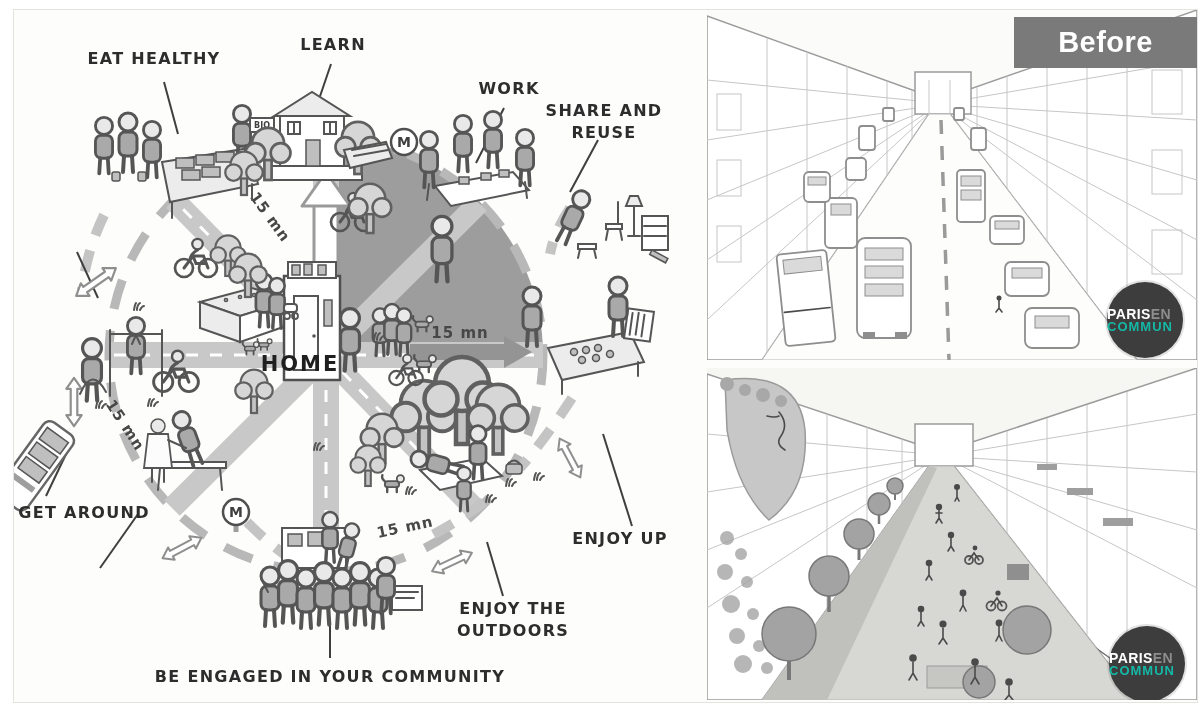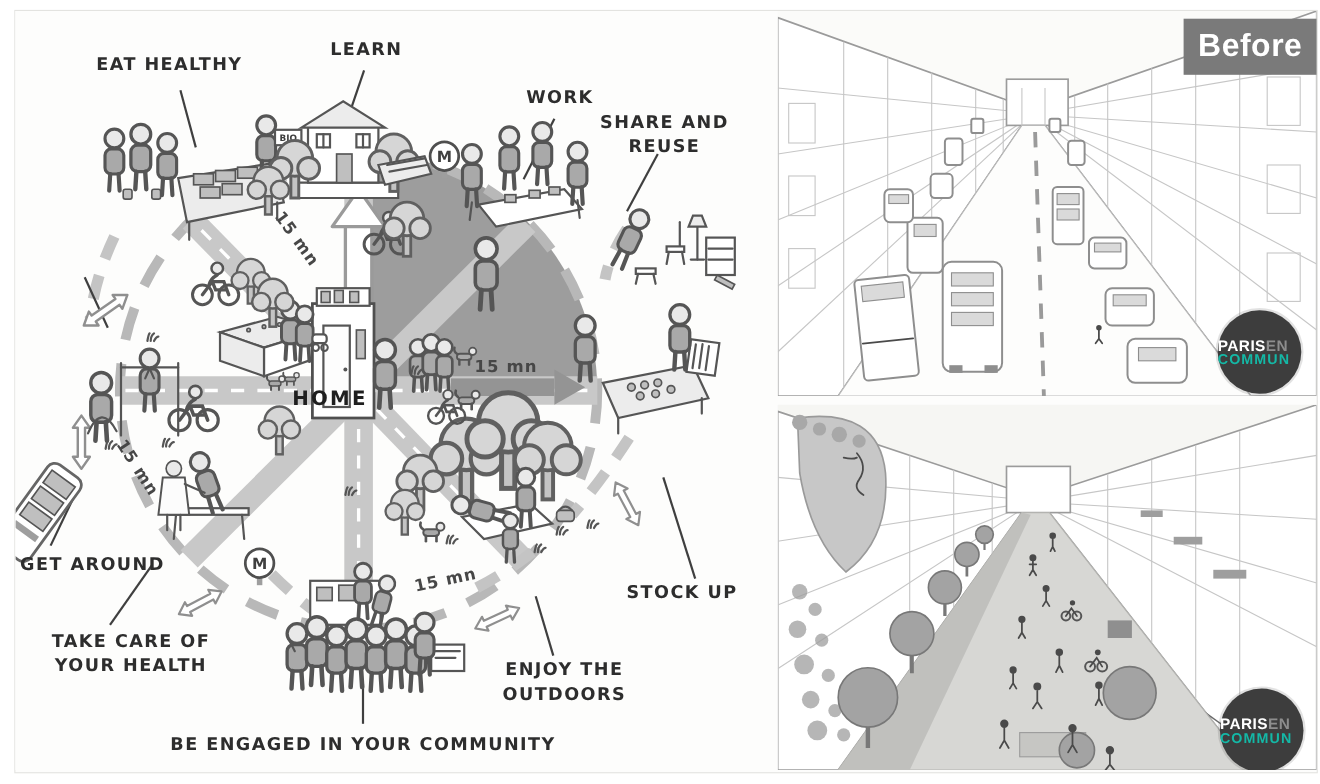--- a/index.html
+++ b/index.html
@@ -4,22 +4,22 @@
 <style>
   html,body{margin:0;padding:0;background:#fff}
   .page{position:relative;width:1200px;height:713px;background:#fff;overflow:hidden;font-family:"DejaVu Sans",sans-serif}
   .frame{position:absolute;left:13px;top:9px;width:1183px;height:692px;border:1px solid #e3e3e0;background:#fdfdfc}
   .panel{position:absolute;overflow:hidden}
   #diagram-panel{left:14px;top:10px;width:688px;height:690px;background:#fdfdfc}
   #before-panel{left:707px;top:10px;width:490px;height:350px;background:#fbfbf9}
   #after-panel{left:707px;top:368px;width:490px;height:332px;background:#f6f6f3}
   .abs{position:absolute;left:0;top:0}
   .diagram-label{position:absolute;font-weight:700;font-size:16px;letter-spacing:1.3px;color:#2d2d2d;text-align:center;line-height:1.35}
-  .home-label{position:absolute;font-weight:800;font-size:18px;letter-spacing:2px;color:#1f1f1f;text-align:center}
-  .badge{position:absolute;right:0;top:7px;background:#7a7a7a;color:#fff;font:700 29px "Liberation Sans",sans-serif;padding:9px 13px;letter-spacing:.5px}
+  .home-label{position:absolute;font-weight:800;font-size:21px;letter-spacing:2px;color:#1f1f1f;text-align:center}
+  .badge{position:absolute;right:0;top:7px;background:#7a7a7a;color:#fff;font:700 29px "Liberation Sans",sans-serif;padding:9px 44px;letter-spacing:.5px}
   .logo{position:absolute;width:76px;height:76px;border-radius:50%;background:#3d3d3d;display:flex;flex-direction:column;align-items:flex-start;justify-content:center;line-height:1;box-shadow:0 0 0 2px rgba(60,60,60,.15)}
   .logo .l1{font:800 14px "Liberation Sans",sans-serif;color:#fff;letter-spacing:.4px;white-space:nowrap}
   .logo .l1 .en{color:#8d8d8d}
   .logo .l2{font:800 13px "Liberation Sans",sans-serif;color:#14b8a6;margin-top:-3px;letter-spacing:1px}
   
   .ink{stroke:#555;stroke-width:2;fill:none;stroke-linecap:round}
   .skin{fill:#e9e9e9;stroke:#555;stroke-width:1.5}
   .torso{fill:#a9a9a9;stroke:#555;stroke-width:1.5}
   .limb{stroke:#555;stroke-width:2;stroke-linecap:round}
   .leaf{fill:#d6d6d6;stroke:#606060;stroke-width:1.5}
@@ -366,24 +366,23 @@
         <circle r="13" fill="#fff" stroke="#4f4f4f" stroke-width="2.5"></circle>
         <text class="tm" y="5">M</text>
       </g>
     </svg>
 
     <div class="diagram-label" style="left:60px;top:38px;width:160px">EAT HEALTHY</div>
     <div class="diagram-label" style="left:269px;top:24px;width:100px">LEARN</div>
     <div class="diagram-label" style="left:445px;top:68px;width:100px">WORK</div>
     <div class="diagram-label" style="left:520px;top:90px;width:140px">SHARE AND REUSE</div>
     <div class="diagram-label" style="left:0px;top:492px;width:140px">GET AROUND</div>
-    <div class="diagram-label" style="left:10px;top:562px;width:190px">TAKE CARE OF YOUR HEALTH</div>
     <div class="diagram-label" style="left:116px;top:656px;width:400px">BE ENGAGED IN YOUR COMMUNITY</div>
     <div class="diagram-label" style="left:424px;top:588px;width:150px">ENJOY THE OUTDOORS</div>
-    <div class="diagram-label" style="left:546px;top:518px;width:120px">STOCK UP</div>
+    <div class="diagram-label" style="left:546px;top:518px;width:120px">ENJOY UP</div>
     <div class="home-label" style="left:236px;top:342px;width:100px">HOME</div>
   </div>
 
   <div class="panel" id="before-panel">
     <svg class="abs" width="490" height="350" viewBox="0 0 490 350">
 
       <g>
         <polygon class="bld" points="0,6 222,86 222,104 55,350 0,350"></polygon>
         <g class="wline">
           <line x1="0" y1="70" x2="222" y2="92"></line>

